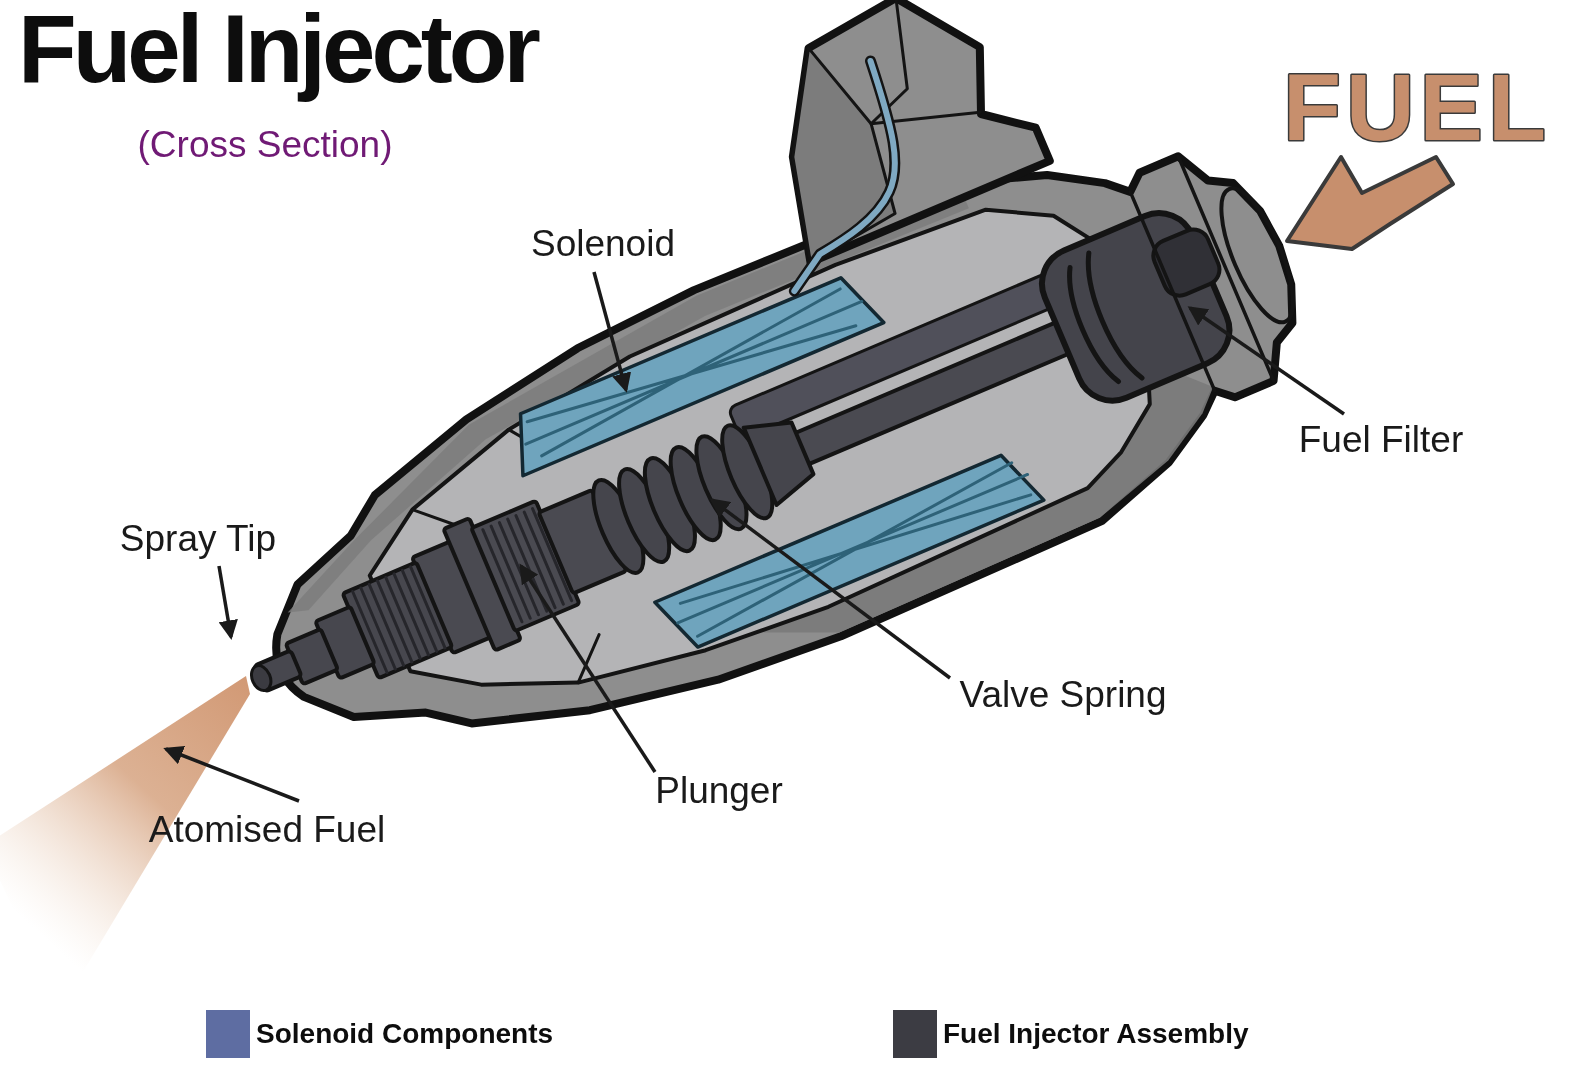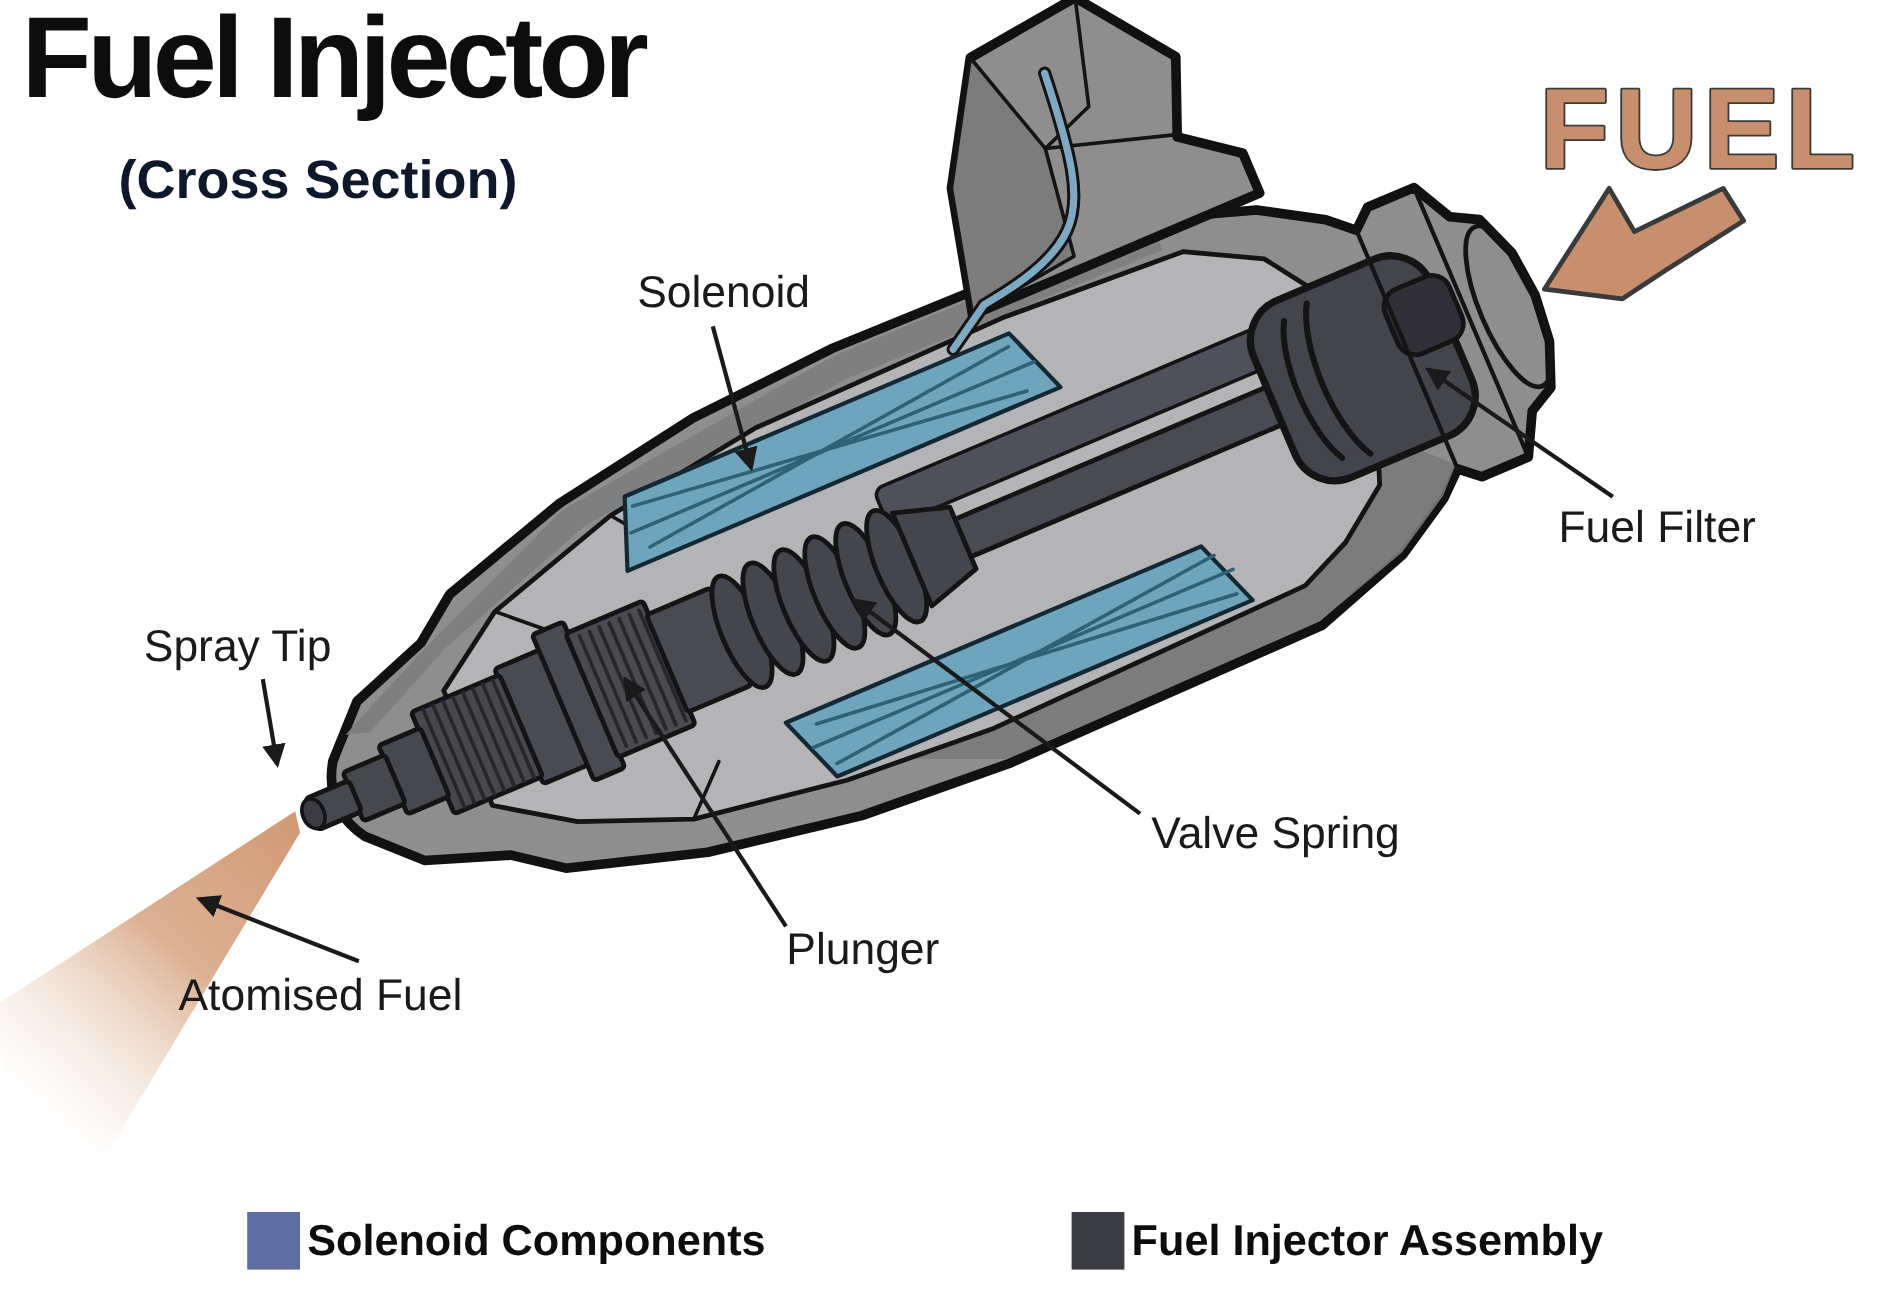--- a/index.html
+++ b/index.html
@@ -7,28 +7,28 @@
     position:relative;width:1576px;height:1084px;background:#ffffff;
     overflow:hidden;font-family:"Liberation Sans",sans-serif;
   }
   .stage svg{position:absolute;left:0;top:0;}
   .title{
     position:absolute;left:18px;top:-6px;font-size:96px;font-weight:bold;
     letter-spacing:-4px;color:#0d0d0d;white-space:nowrap;
   }
   .subtitle{
     position:absolute;left:0;top:124px;width:530px;text-align:center;
-    font-size:45px;font-weight:700;color:#0f172a;
+    font-size:37px;font-weight:400;color:#701a75;
   }
   .legend-item{
     position:absolute;top:1008px;display:flex;align-items:center;height:52px;
   }
   .legend-item .swatch{width:44px;height:48px;flex:0 0 auto;}
   .legend-item .legend-label{
-    font-size:36px;font-weight:bold;color:#0d0d0d;margin-left:6px;white-space:nowrap;
+    font-size:28px;font-weight:bold;color:#0d0d0d;margin-left:6px;white-space:nowrap;
   }
   .svg-label{font-size:37px;fill:#1a1a1a;}
   .fuel-word{font-size:95px;font-weight:bold;letter-spacing:5px;}
   .leader{stroke:#1a1a1a;stroke-width:3.5;fill:none;}
 </style>
 </head>
 <body>
 
 <div class="stage">
 

